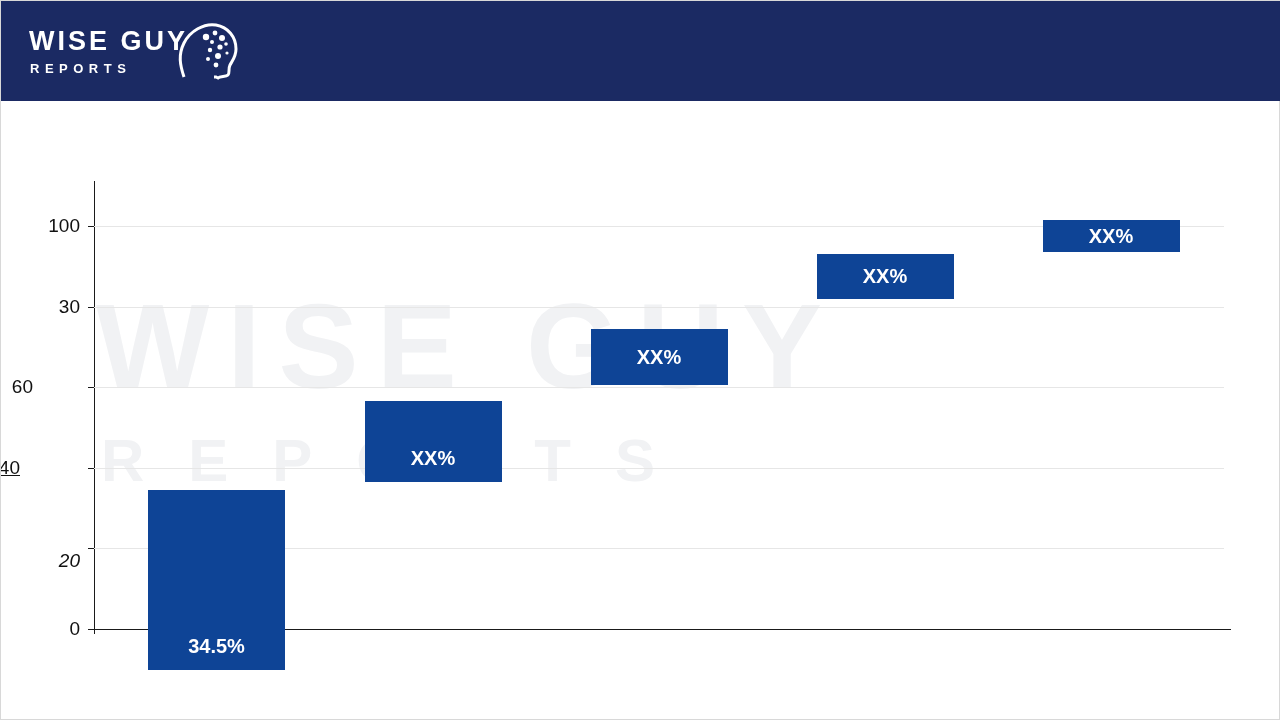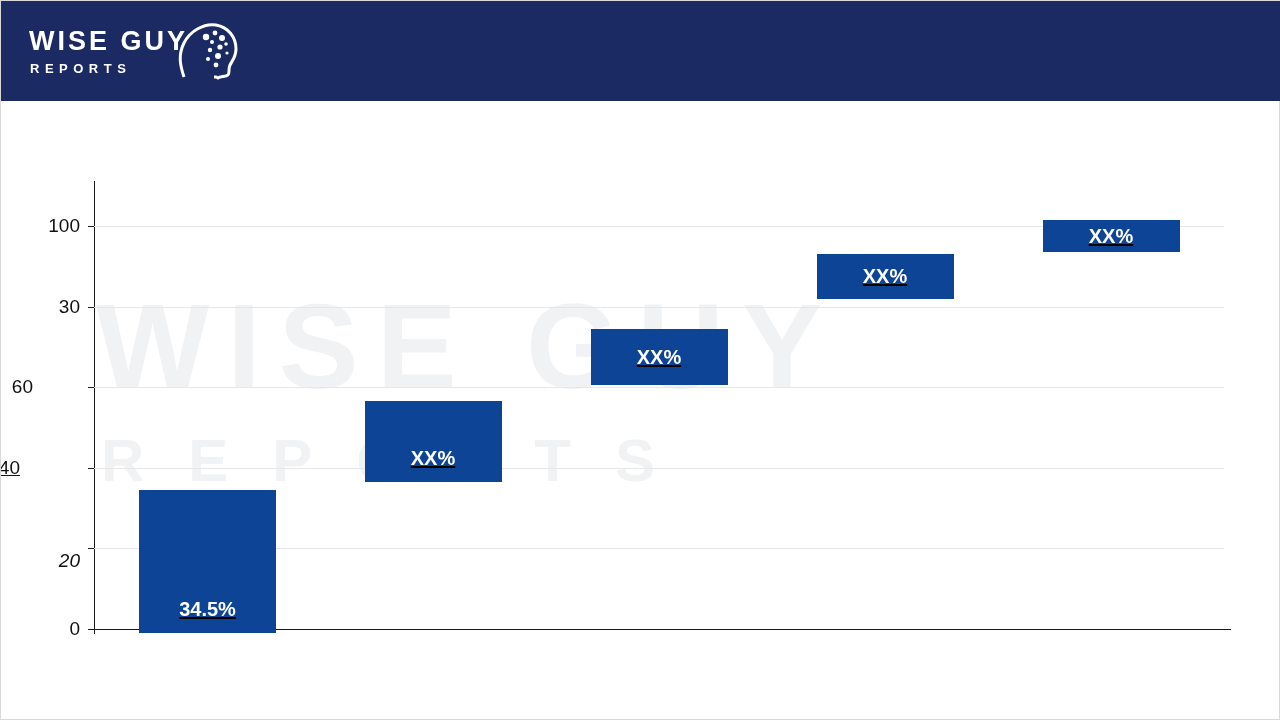--- a/index.html
+++ b/index.html
@@ -137,21 +137,20 @@
     width: 6px; height: 1px;
     background: #1a1a1a;
   }
 
   .bar {
     position: absolute;
     background: #0e4496;
     display: flex;
     align-items: flex-end;
     justify-content: center;
-    text-decoration: underline;
   }
   .bar-label {
     color: #ffffff;
     font-size: 20px;
     font-weight: bold;
     margin-bottom: 12px;
     white-space: nowrap;
   }
   .bar-label.top {
     align-self: center;
@@ -193,21 +192,21 @@
 
     <div class="axis-y"></div>
     <div class="axis-x"></div>
 
     <div class="plot" id="plot">
         <div class="gridline" style="top: 362.455px;"></div>
         <div class="gridline" style="top: 281.909px;"></div>
         <div class="gridline" style="top: 201.364px;"></div>
         <div class="gridline" style="top: 120.818px;"></div>
         <div class="gridline" style="top: 40.2727px;"></div>
-        <div class="bar" style="left: 45px; top: 304.059px; width: 137px; height: 143px; background: rgb(14, 68, 150);">
+        <div class="bar" style="left: 54px; top: 304.059px; width: 137px; height: 180px; background: rgb(14, 68, 150);">
           <div class="bar-label">34.5%</div>
         </div>
         <div class="bar" style="left: 270.5px; top: 215.459px; width: 137px; height: 80.5455px; background: rgb(14, 68, 150);">
           <div class="bar-label">XX%</div>
         </div>
         <div class="bar" style="left: 496.5px; top: 142.968px; width: 137px; height: 56.3818px; background: rgb(14, 68, 150);">
           <div class="bar-label top">XX%</div>
         </div>
         <div class="bar" style="left: 722.5px; top: 68.4636px; width: 137px; height: 44.3px; background: rgb(14, 68, 150);">
           <div class="bar-label top">XX%</div>

